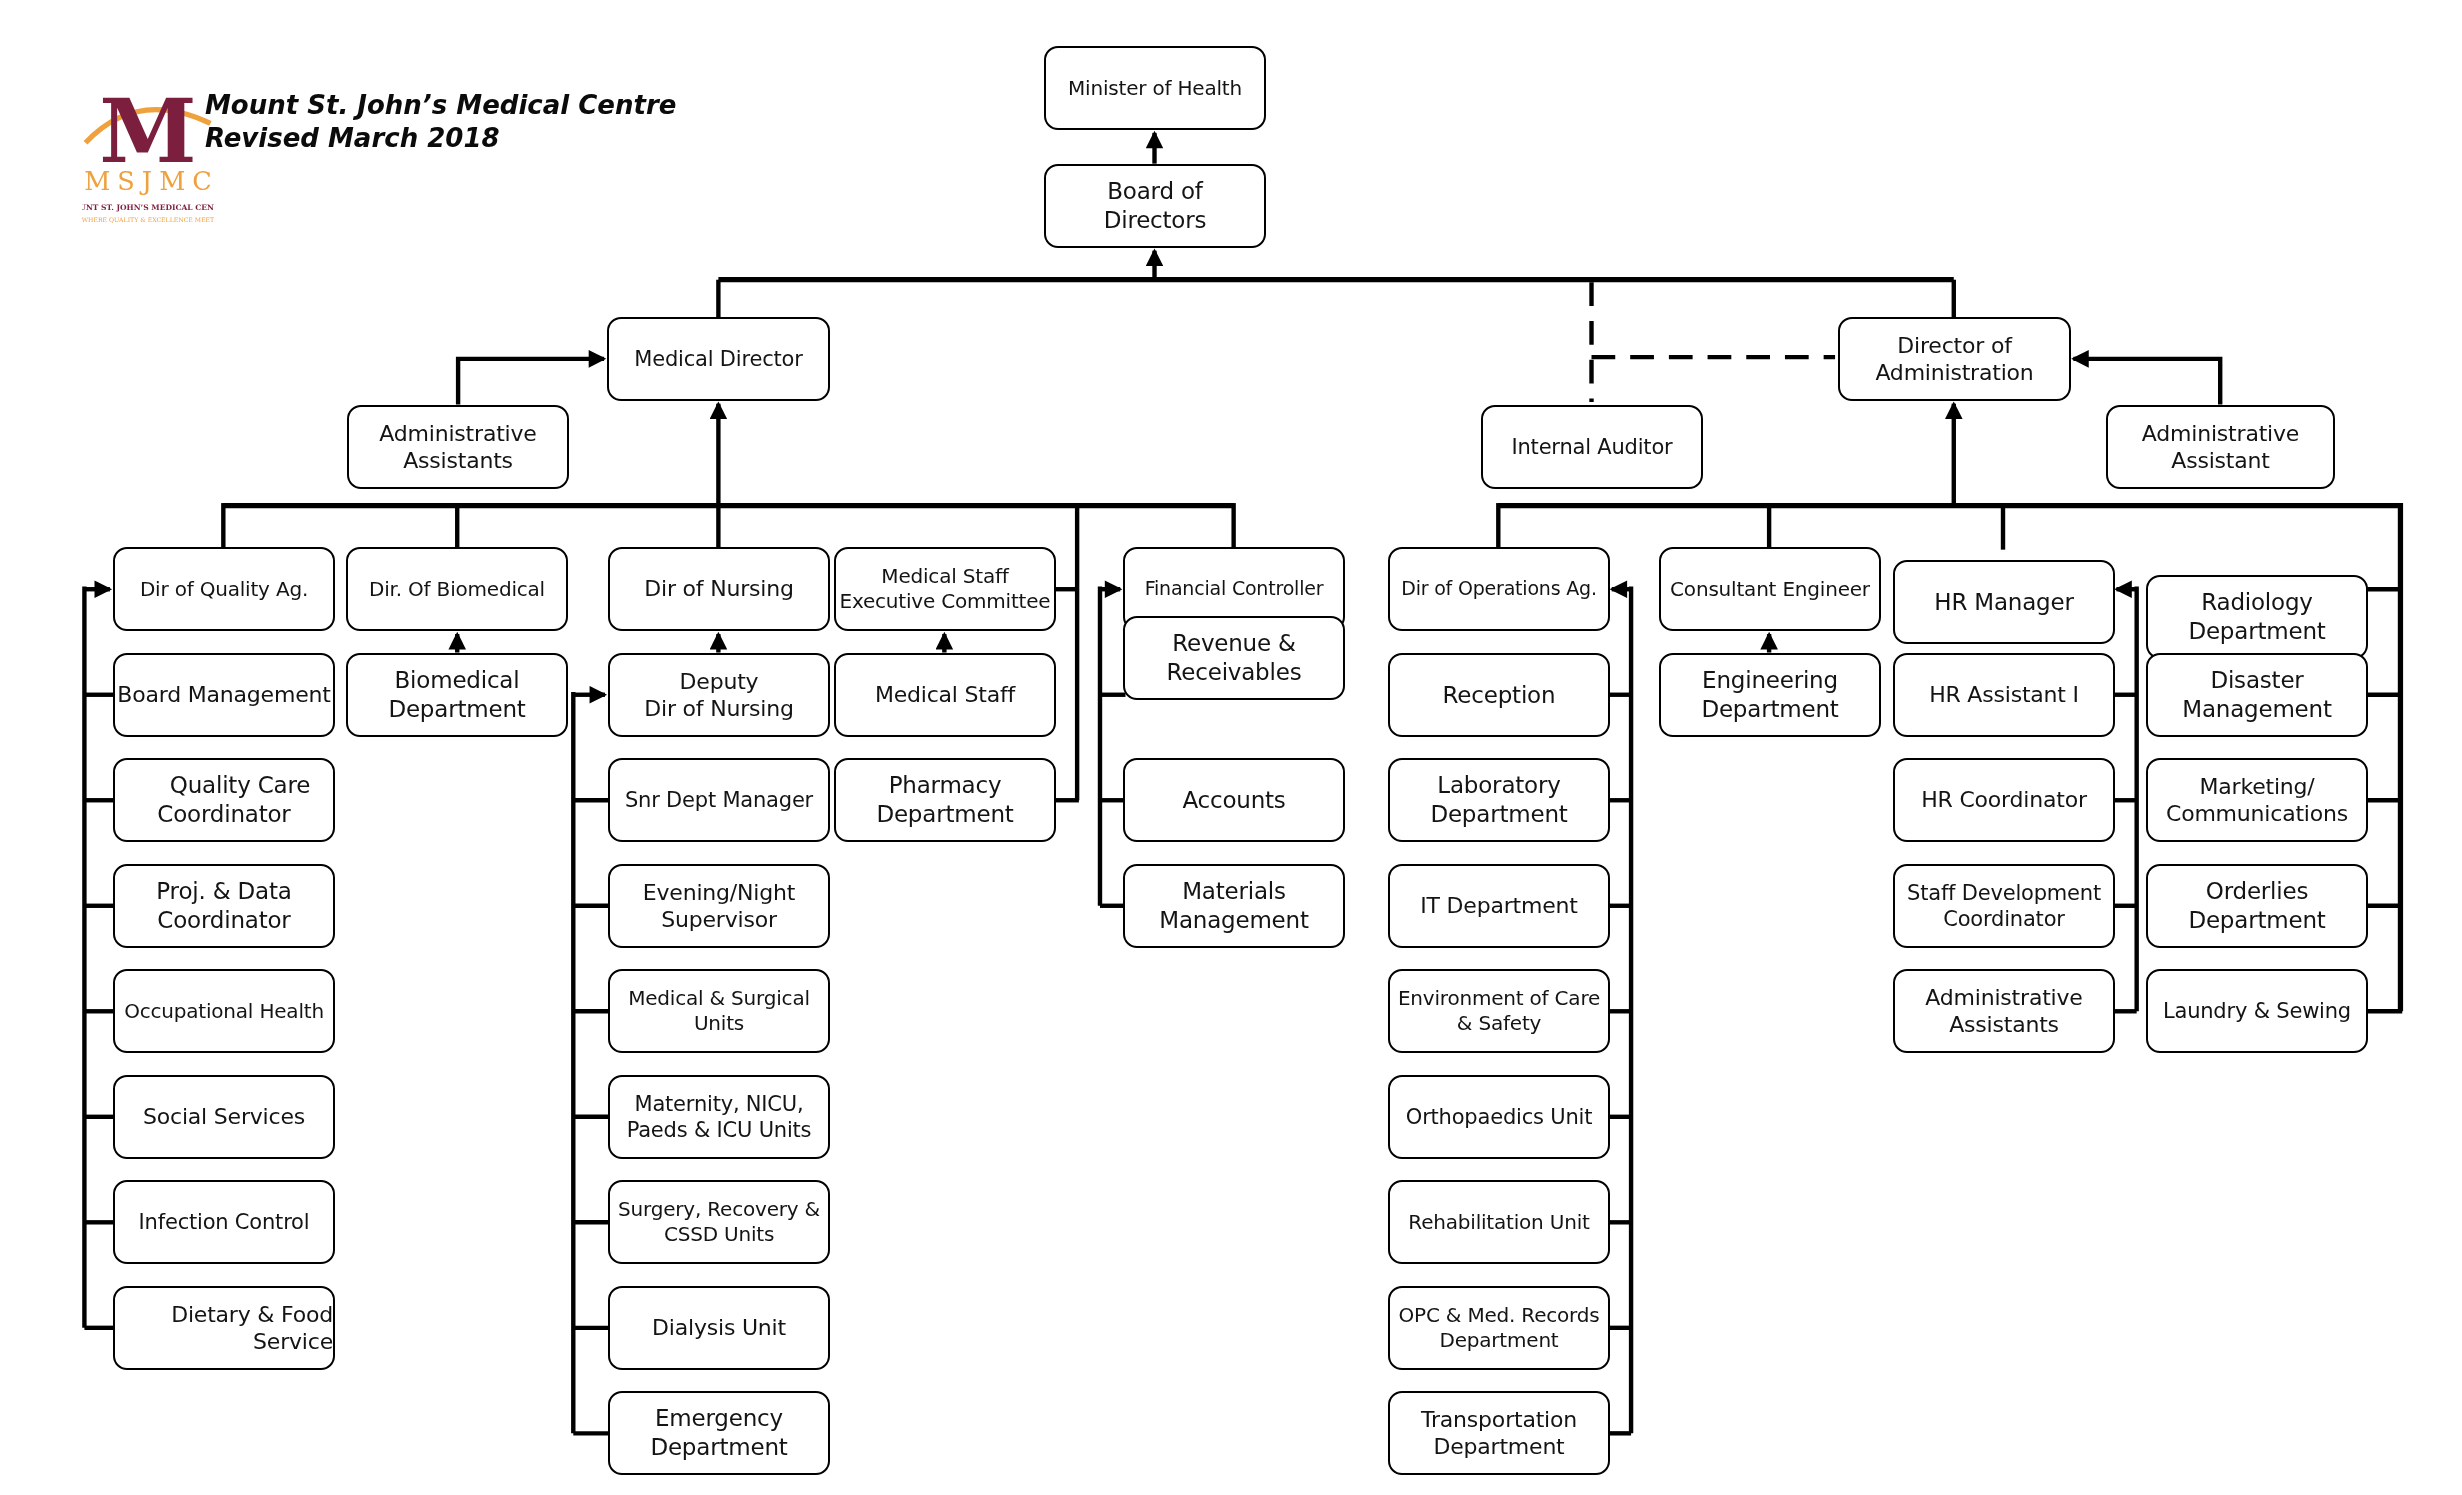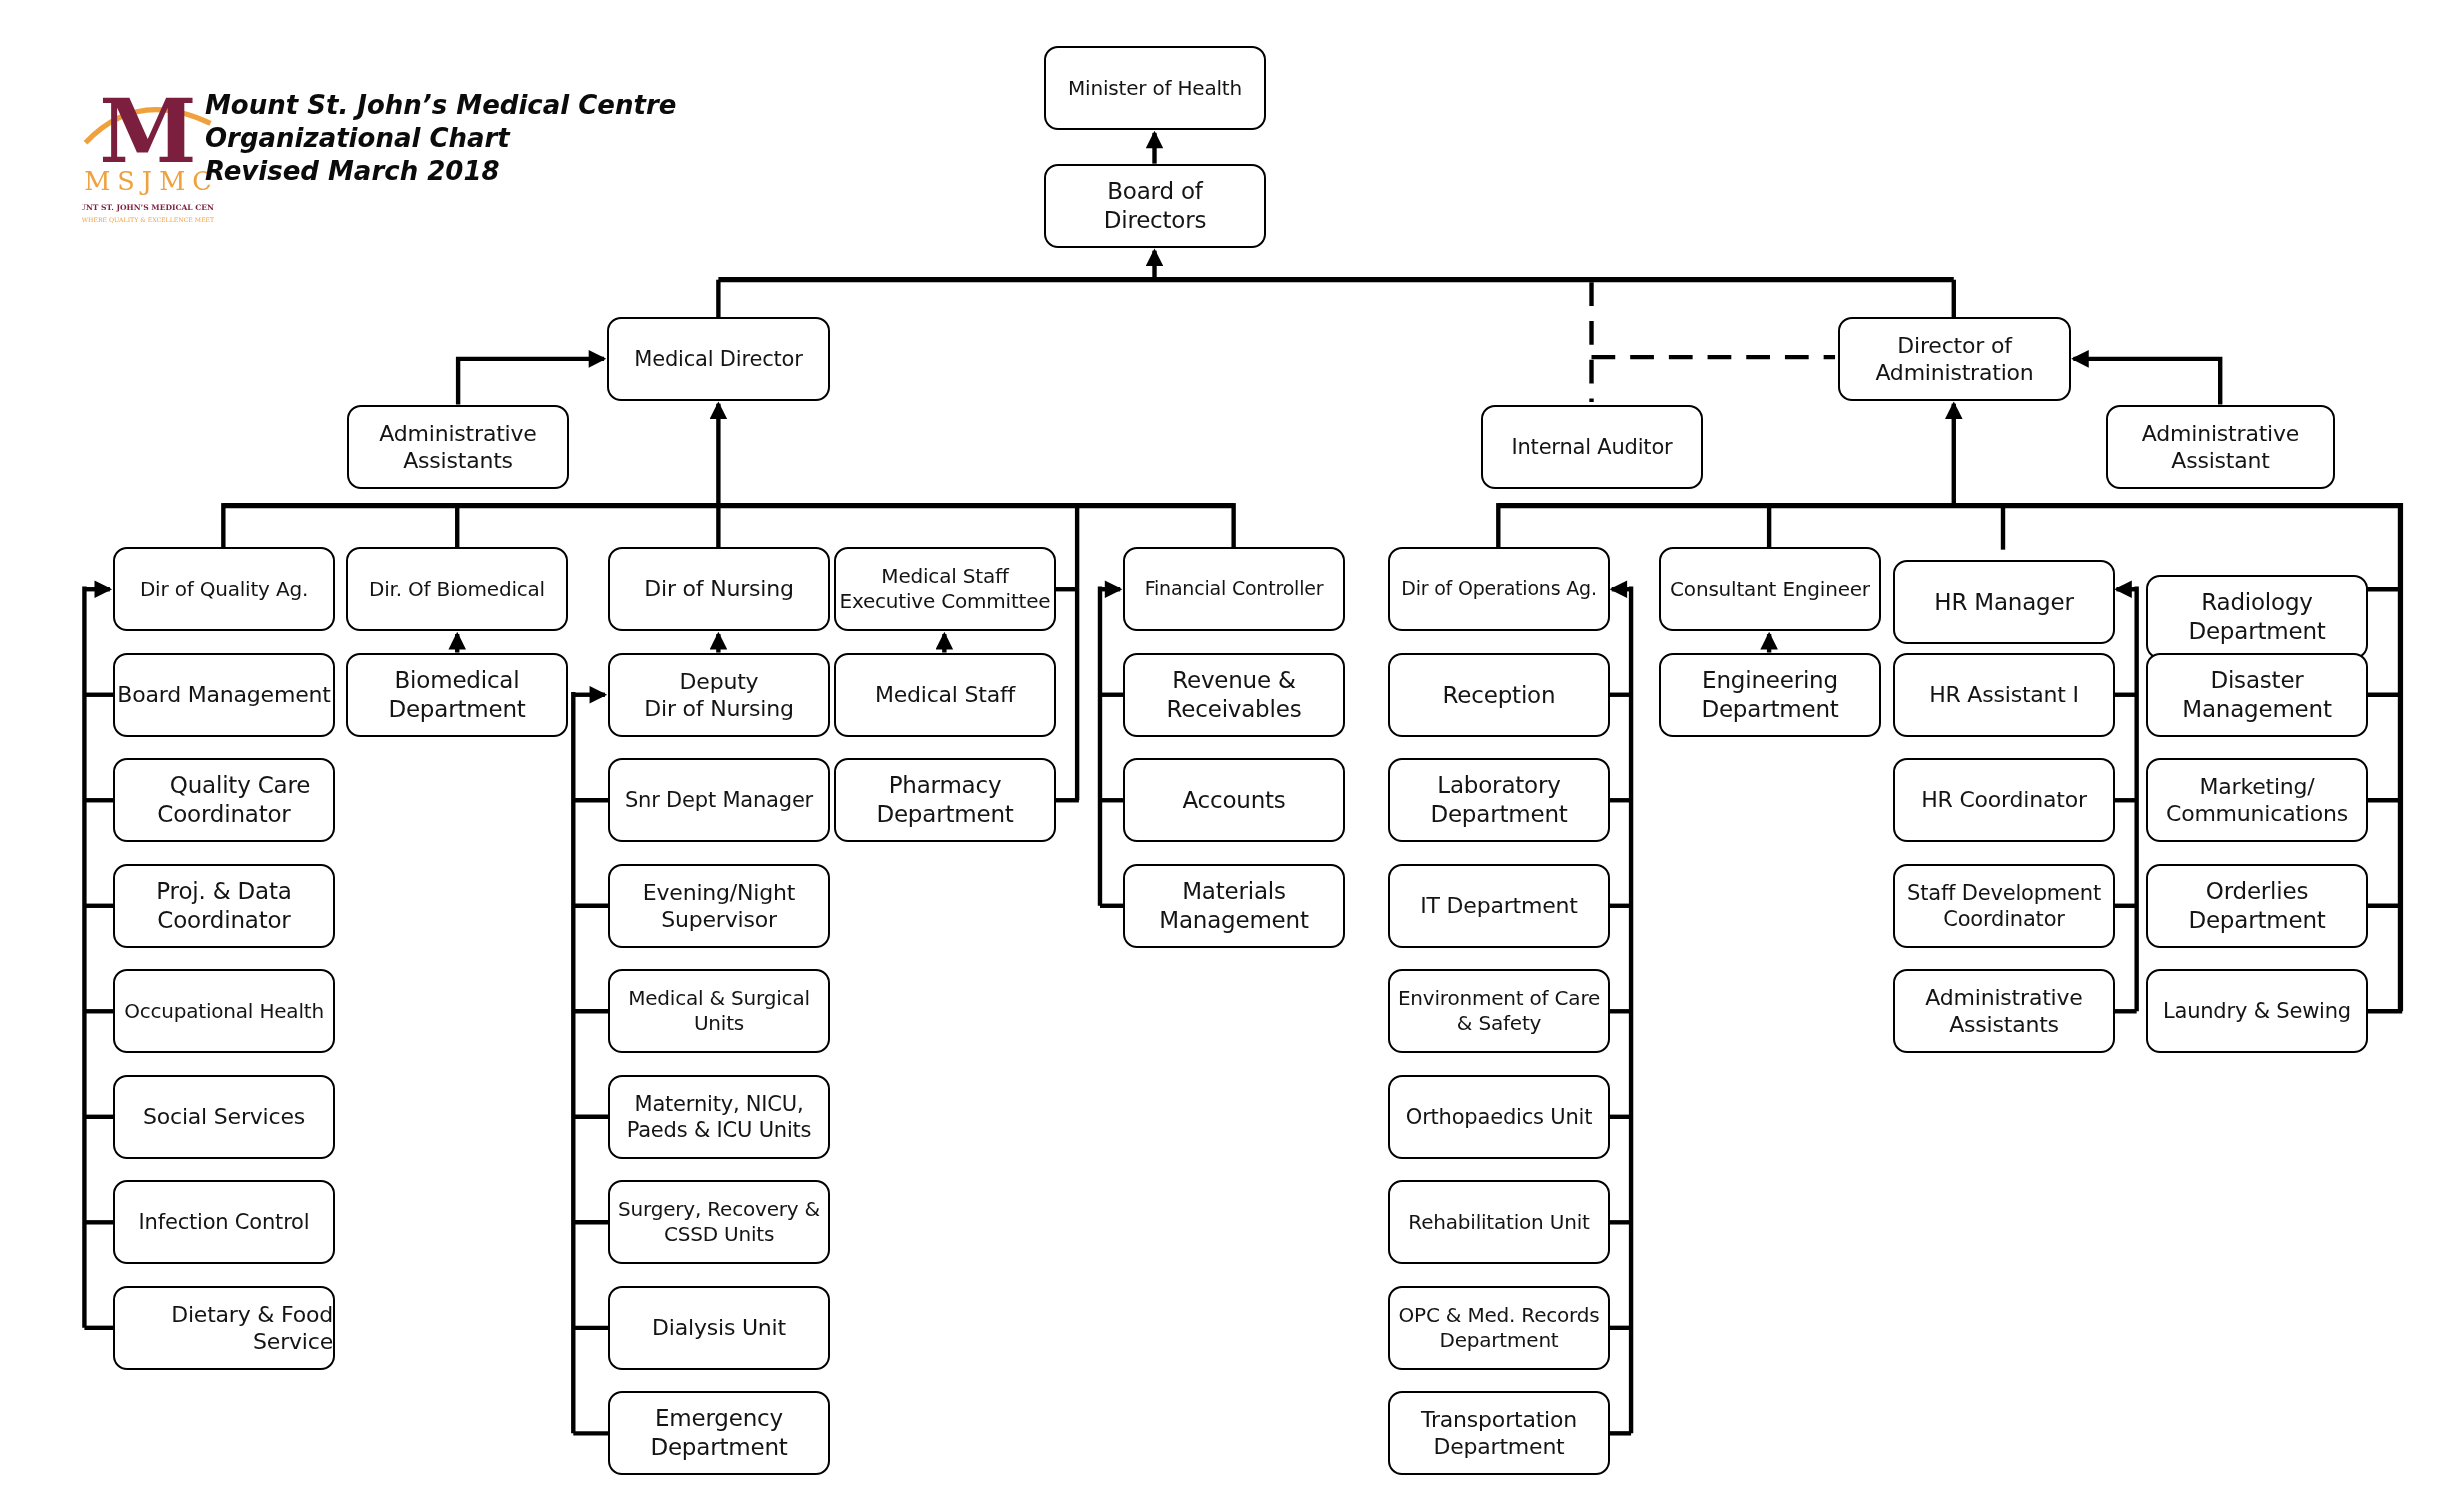--- a/index.html
+++ b/index.html
@@ -102,21 +102,20 @@
   <svg id="logo" width="132" height="150" viewBox="0 0 150 170">
     <path d="M 4,70 Q 62,8 146,48" fill="none" stroke="#efa13d" stroke-width="6"></path>
     <text x="75" y="92" text-anchor="middle" font-family="DejaVu Serif, Liberation Serif, serif" font-weight="bold" font-size="100" fill="#7c1f3e">M</text>
     <text x="79" y="124" text-anchor="middle" font-family="DejaVu Serif, Liberation Serif, serif" font-size="29" letter-spacing="8" fill="#efa13d">MSJMC</text>
     <text x="75" y="146" text-anchor="middle" font-family="DejaVu Serif, Liberation Serif, serif" font-weight="bold" font-size="8.6" fill="#7c1f3e">MOUNT ST. JOHN’S MEDICAL CENTRE</text>
     <text x="75" y="160" text-anchor="middle" font-family="DejaVu Serif, Liberation Serif, serif" font-size="7" fill="#efa13d">WHERE QUALITY &amp; EXCELLENCE MEET</text>
   </svg>
 
   <div id="title-block">
     <div>Mount St. John’s Medical Centre</div>
-    <div>Organizational Chart</div>
     <div>Revised March 2018</div>
   </div>
 
   <div id="nodes">
       <div class="box" style="left: 1044px; top: 46px; width: 222px; height: 84px;">
         <div class="bline" style="font-size: 20px;">Minister of Health</div>
       </div>
       <div class="box" style="left: 1044px; top: 164px; width: 222px; height: 84px;">
         <div class="bline" style="font-size: 23px;">Board of</div>
         <div class="bline" style="font-size: 23px;">Directors</div>
@@ -213,21 +212,21 @@
       <div class="box" style="left: 834px; top: 653px; width: 222px; height: 84px;">
         <div class="bline" style="font-size: 22px;">Medical Staff</div>
       </div>
       <div class="box" style="left: 834px; top: 758px; width: 222px; height: 84px;">
         <div class="bline" style="font-size: 23px;">Pharmacy</div>
         <div class="bline" style="font-size: 23px;">Department</div>
       </div>
       <div class="box" style="left: 1123px; top: 547px; width: 222px; height: 84px;">
         <div class="bline" style="font-size: 19px;">Financial Controller</div>
       </div>
-      <div class="box" style="left: 1123px; top: 653px; width: 222px; height: 84px;">
+      <div class="box" style="left: 1123px; top: 616px; width: 222px; height: 84px;">
         <div class="bline" style="font-size: 23px;">Revenue &amp;</div>
         <div class="bline" style="font-size: 23px;">Receivables</div>
       </div>
       <div class="box" style="left: 1123px; top: 758px; width: 222px; height: 84px;">
         <div class="bline" style="font-size: 23px;">Accounts</div>
       </div>
       <div class="box" style="left: 1123px; top: 864px; width: 222px; height: 84px;">
         <div class="bline" style="font-size: 23px;">Materials</div>
         <div class="bline" style="font-size: 23px;">Management</div>
       </div>

